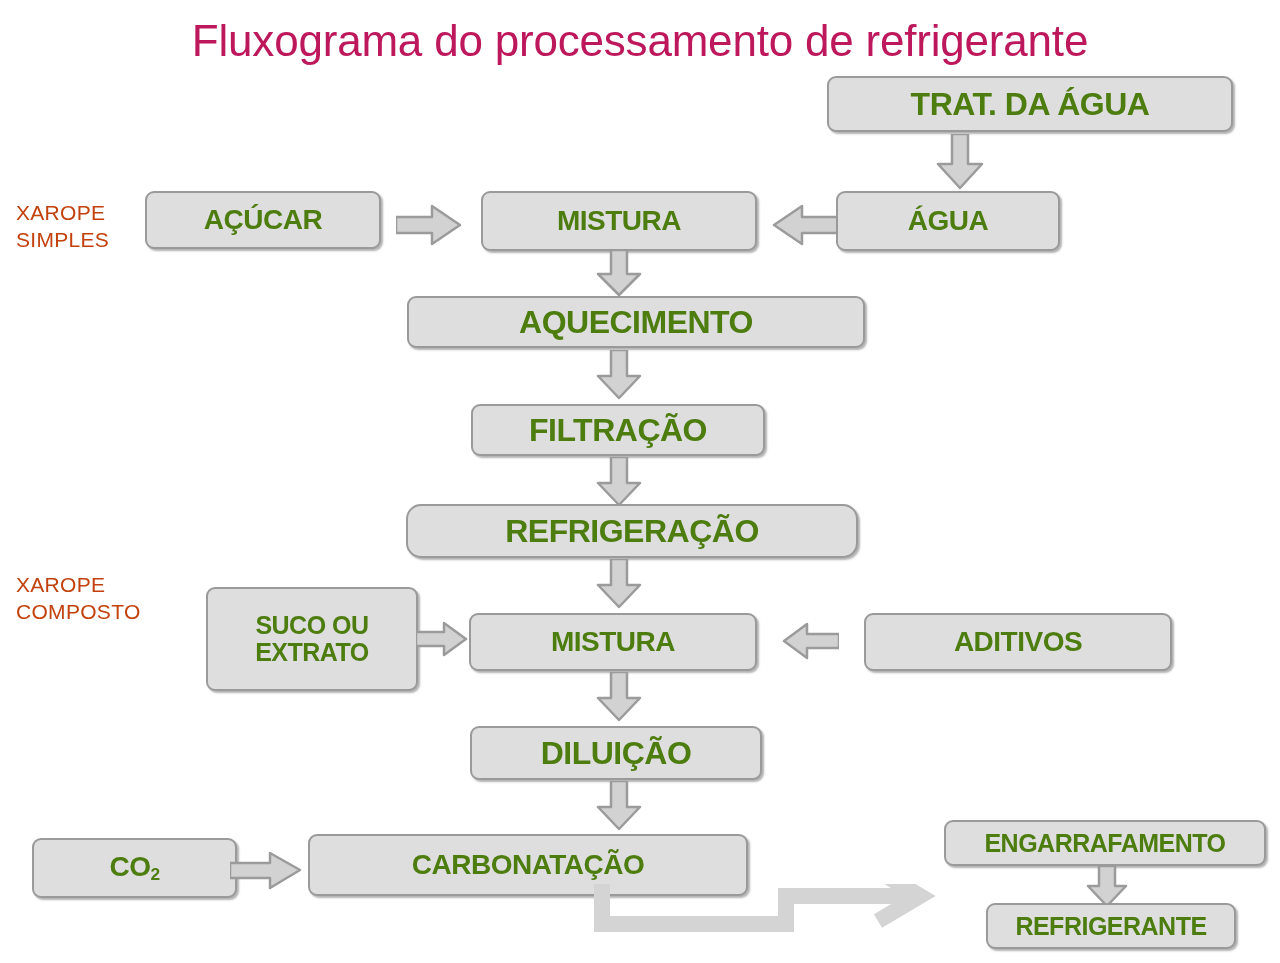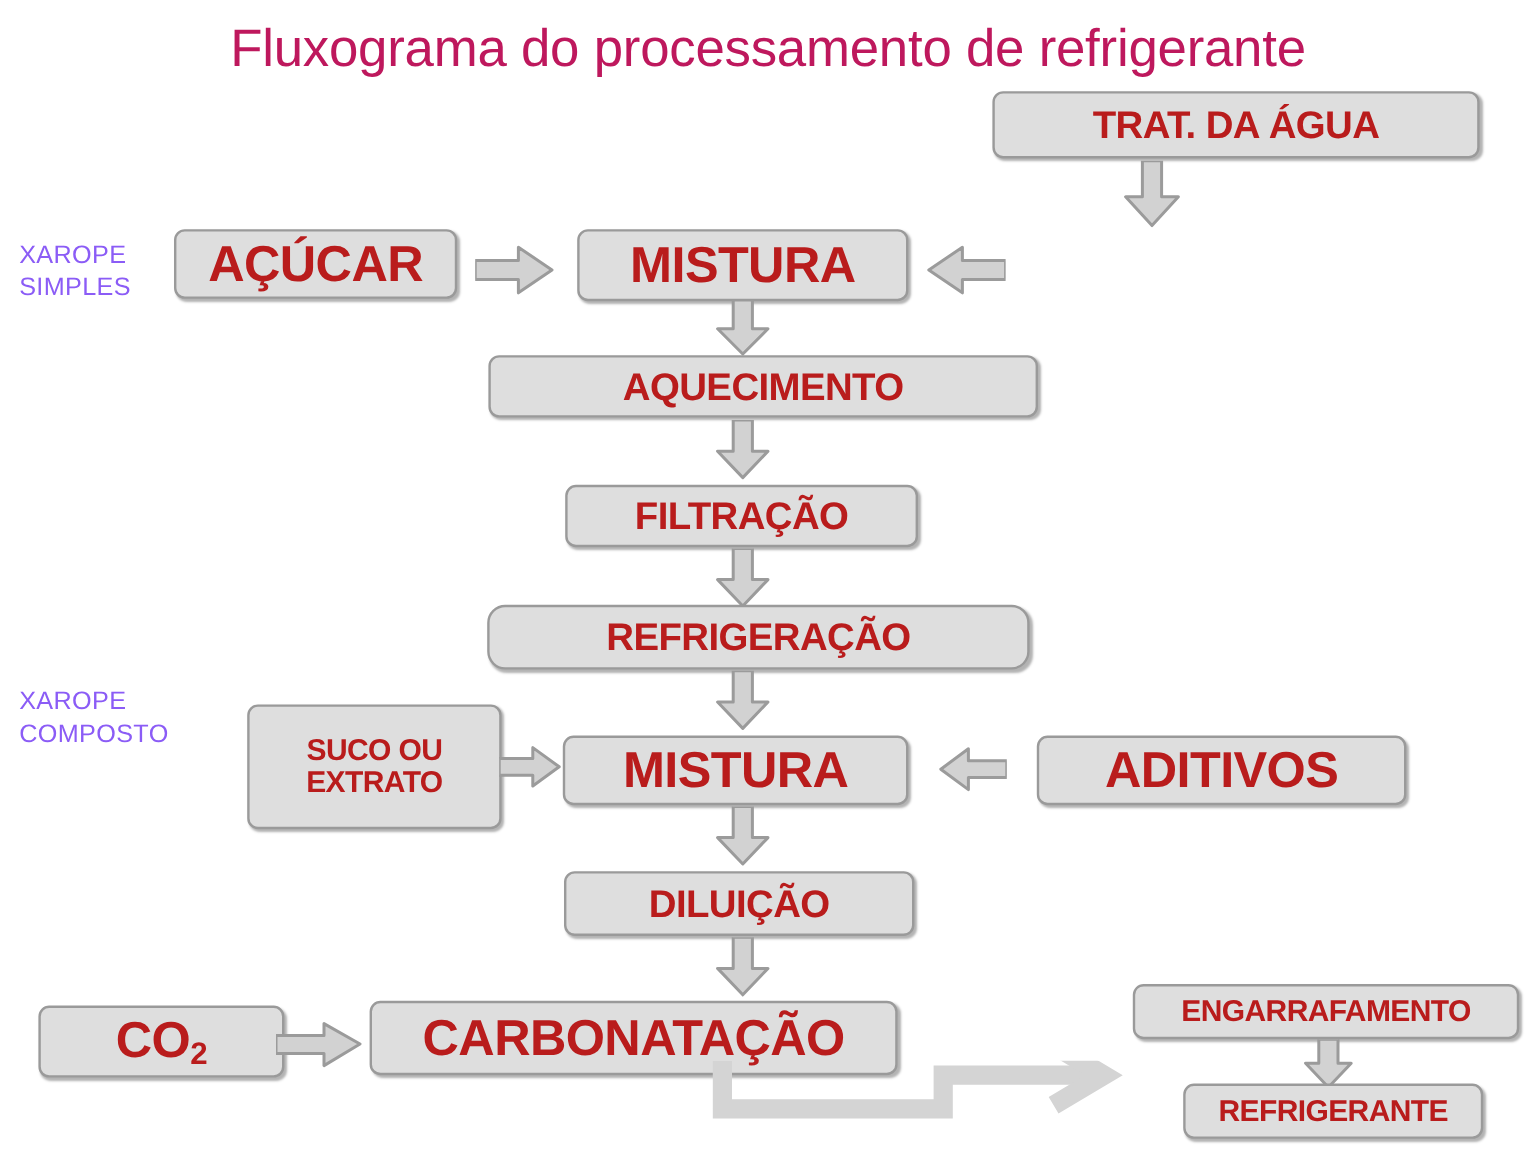--- a/index.html
+++ b/index.html
@@ -32,40 +32,40 @@
   }
 
   
   .box {
     position: absolute;
     box-sizing: border-box;
     background: #dedede;
     border: 2px solid #9a9a9a;
     border-radius: 9px;
     box-shadow: 2px 2px 2px rgba(0,0,0,0.30);
-    color: #b91c1c;
+    color: #4d7c0f;
     font-weight: bold;
     display: flex;
     align-items: center;
     justify-content: center;
     text-align: center;
     line-height: 1.08;
     letter-spacing: -0.5px;
     white-space: pre-line;
   }
-  .box.big   { font-size: 42px; }
+  .box.big   { font-size: 28px; }
   .box.mid   { font-size: 32px; }
   .box.small { font-size: 25px; }
 
   
   .caption {
     position: absolute;
     font-size: 21px;
     font-weight: 400;
-    color: #8b5cf6;
+    color: #c2410c;
     line-height: 1.28;
     letter-spacing: 0.3px;
     white-space: pre-line;
   }
 
   
   .arrow { position: absolute; }
   .arrow svg { display: block; }
 
   
@@ -103,20 +103,21 @@
   </div>
 
   <div class="box big" style="left:481px; top:191px; width:276px; height:60px;">MISTURA</div>
 
   <div class="arrow" style="left:772px; top:204px;">
     <svg width="66" height="42" viewBox="0 0 66 42">
       <polygon points="66,13 30,13 30,2 2,21 30,40 30,29 66,29" fill="#d2d2d2" stroke="#9b9b9b" stroke-width="2.5" stroke-linejoin="round"></polygon>
     </svg>
   </div>
 
+  <div class="box big" style="left:836px; top:191px; width:224px; height:60px;">ÁGUA</div>
 
   <div class="arrow" style="left:592px; top:250px;">
     <svg width="54" height="47" viewBox="0 0 54 47">
       <polygon points="19,0 35,0 35,24 48,24 27,45 6,24 19,24" fill="#d2d2d2" stroke="#9b9b9b" stroke-width="2.5" stroke-linejoin="round"></polygon>
     </svg>
   </div>
 
   <div class="box mid" style="left:407px; top:296px; width:458px; height:52px;">AQUECIMENTO</div>
 
   <div class="arrow" style="left:592px; top:350px;">

